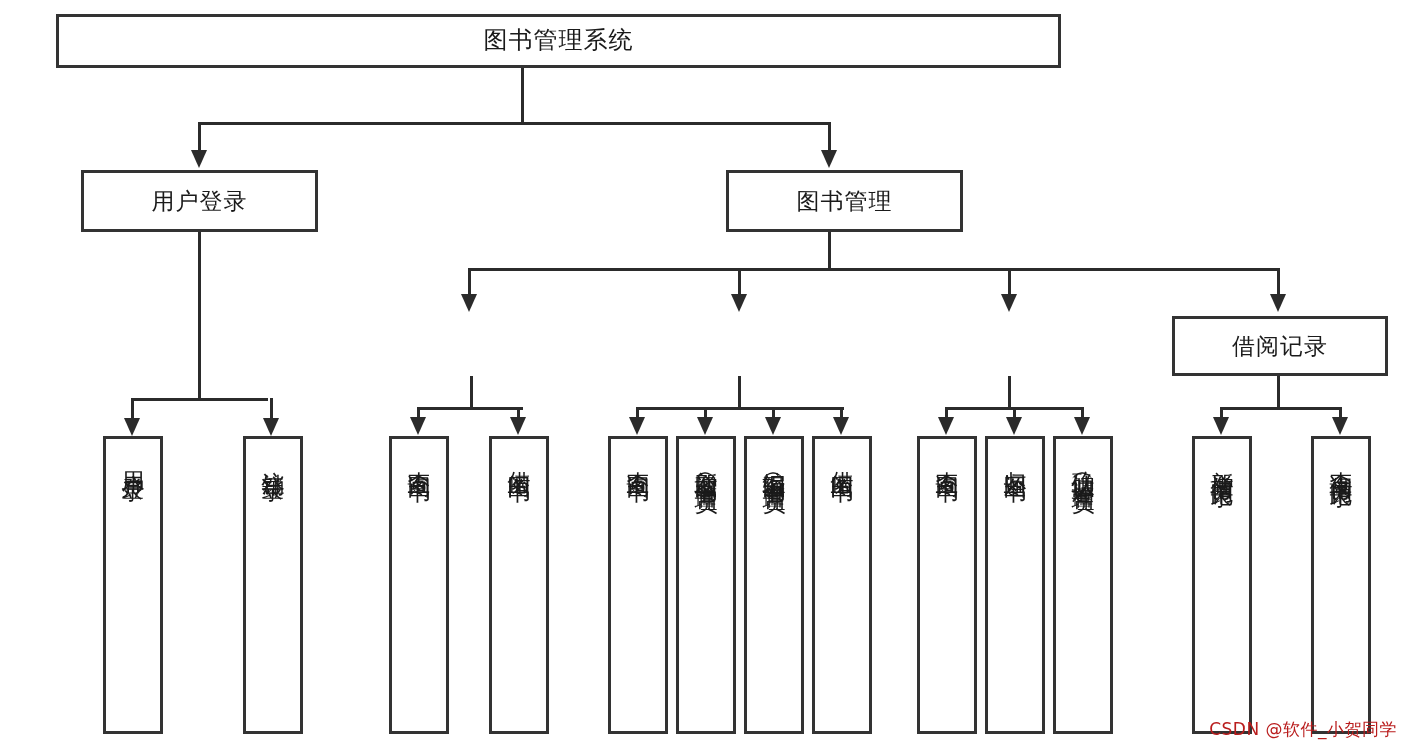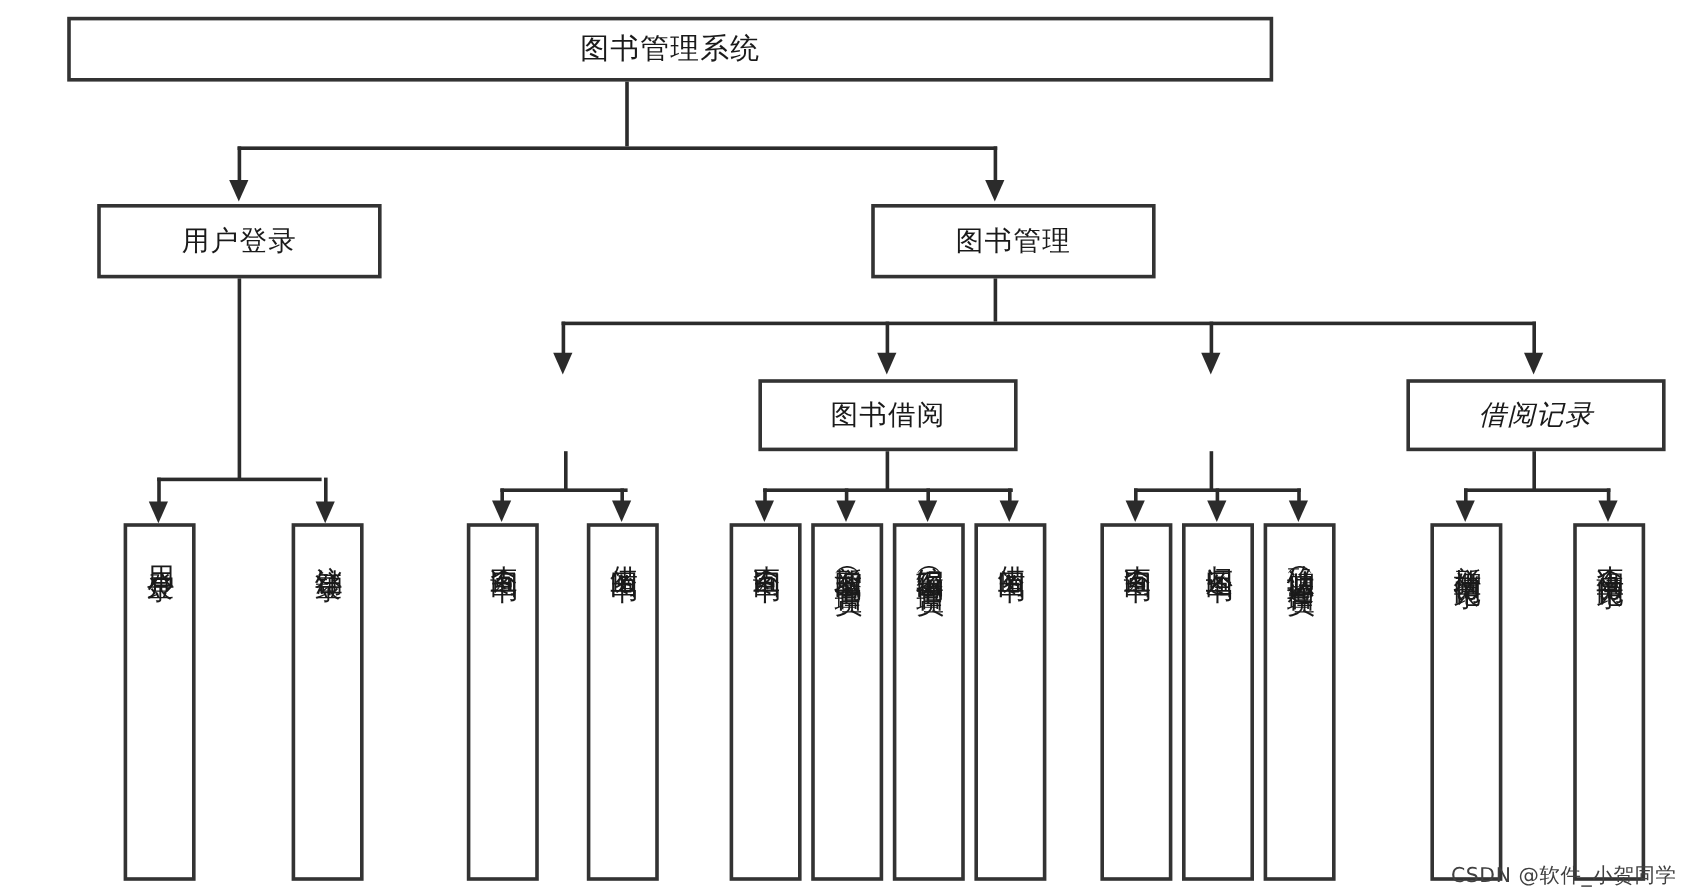--- a/index.html
+++ b/index.html
@@ -65,21 +65,21 @@
     border-left: 8px solid transparent;
     border-right: 8px solid transparent;
     border-top: 18px solid #2b2b2b;
   }
   
   #watermark {
     position: absolute;
     right: 8px;
     bottom: 6px;
     font-size: 17px;
-    color: #404040;
+    color: #b91c1c;
     letter-spacing: 0.5px;
     white-space: nowrap;
     pointer-events: none;
   }
 </style>
 </head>
 <body>
 
 <div id="canvas">
 
@@ -114,24 +114,21 @@
   <div class="ln h" style="left:468px; top:268px; width:812px;"></div>
   <div class="ln v" style="left:468px; top:268px; height:28px;"></div>
   <div class="arrow" style="left:461px; top:294px;"></div>
   <div class="ln v" style="left:738px; top:268px; height:28px;"></div>
   <div class="arrow" style="left:731px; top:294px;"></div>
   <div class="ln v" style="left:1008px; top:268px; height:28px;"></div>
   <div class="arrow" style="left:1001px; top:294px;"></div>
   <div class="ln v" style="left:1277px; top:268px; height:28px;"></div>
   <div class="arrow" style="left:1270px; top:294px;"></div>
 
-  <div class="node" style="left:632px; top:316px; width:216px; height:60px;">
-    <span class="lbl">图书借阅</span>
-  </div>
-  <div class="node" style="left:1172px; top:316px; width:216px; height:60px;font-style:italic;">
+  <div class="node" style="left:1172px; top:316px; width:216px; height:60px;">
     <span class="lbl">借阅记录</span>
   </div>
 
   <div class="ln v" style="left:470px; top:376px; height:33px;"></div>
   <div class="ln h" style="left:417px; top:407px; width:106px;"></div>
   <div class="ln v" style="left:417px; top:407px; height:12px;"></div>
   <div class="arrow" style="left:410px; top:417px;"></div>
   <div class="ln v" style="left:517px; top:407px; height:12px;"></div>
   <div class="arrow" style="left:510px; top:417px;"></div>
 

